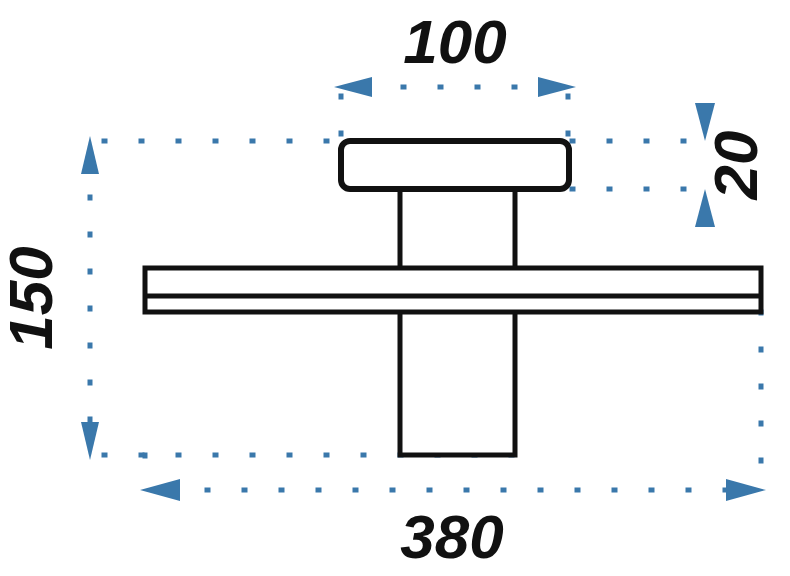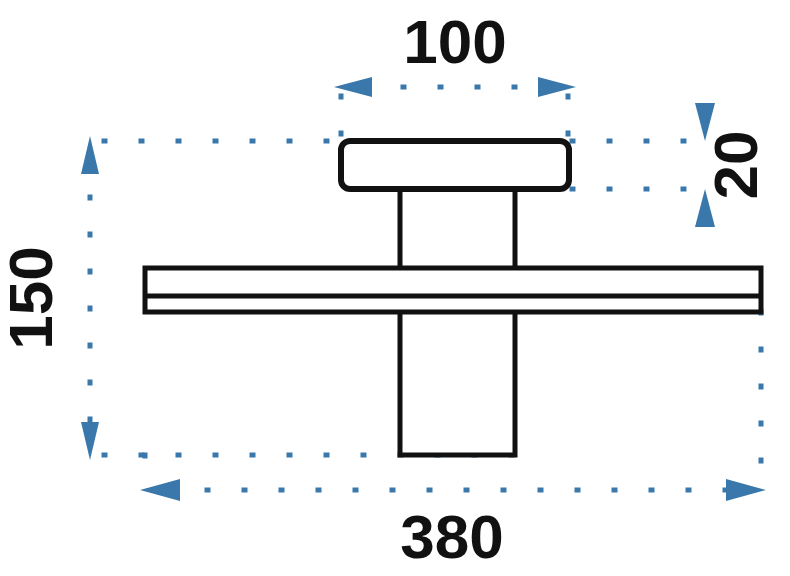--- a/index.html
+++ b/index.html
@@ -9,20 +9,21 @@
   }
   body {
     font-family: "Liberation Sans", sans-serif;
   }
   #drawing-root {
     position: relative;
     width: 790px;
     height: 576px;
     background: #ffffff;
     overflow: hidden;
+    font-style: italic;
   }
   #drawing-svg {
     position: absolute;
     left: 0;
     top: 0;
     width: 790px;
     height: 576px;
     display: block;
   }
   .dim-text {

